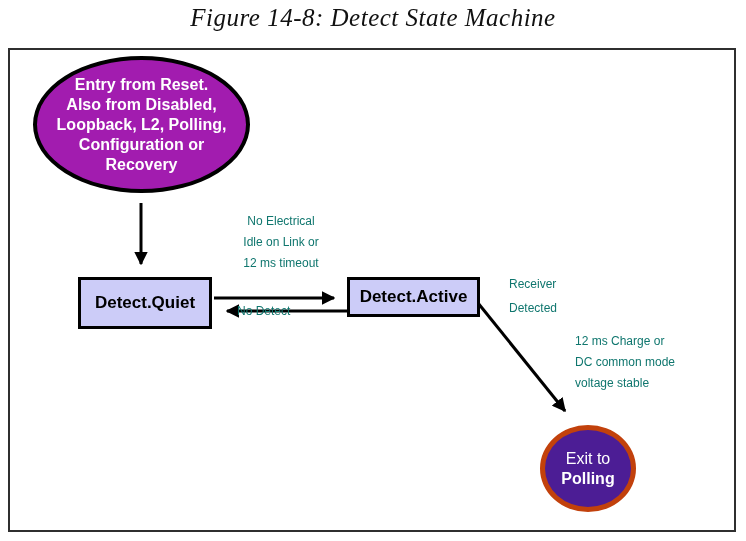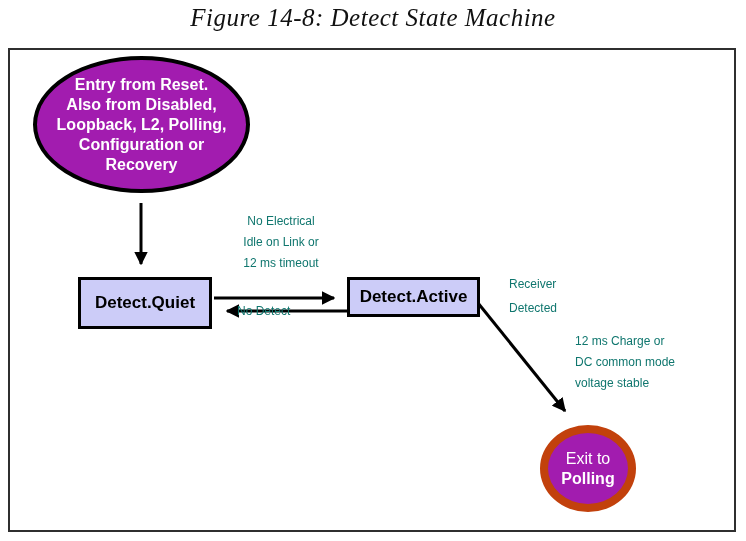--- a/index.html
+++ b/index.html
@@ -108,22 +108,22 @@
   .label-charge {
     left: 575px;
     top: 331px;
   }
   .node-exit {
     position: absolute;
     left: 540px;
     top: 425px;
     width: 96px;
     height: 87px;
-    background: #a21caf;
-    border: 8px solid #c2410c;
+    background: #4c1d95;
+    border: 5px solid #c2410c;
     border-radius: 50%;
     box-sizing: border-box;
     display: flex;
     flex-direction: column;
     align-items: center;
     justify-content: center;
     color: #ffffff;
     text-align: center;
   }
   .node-exit .line1 {

